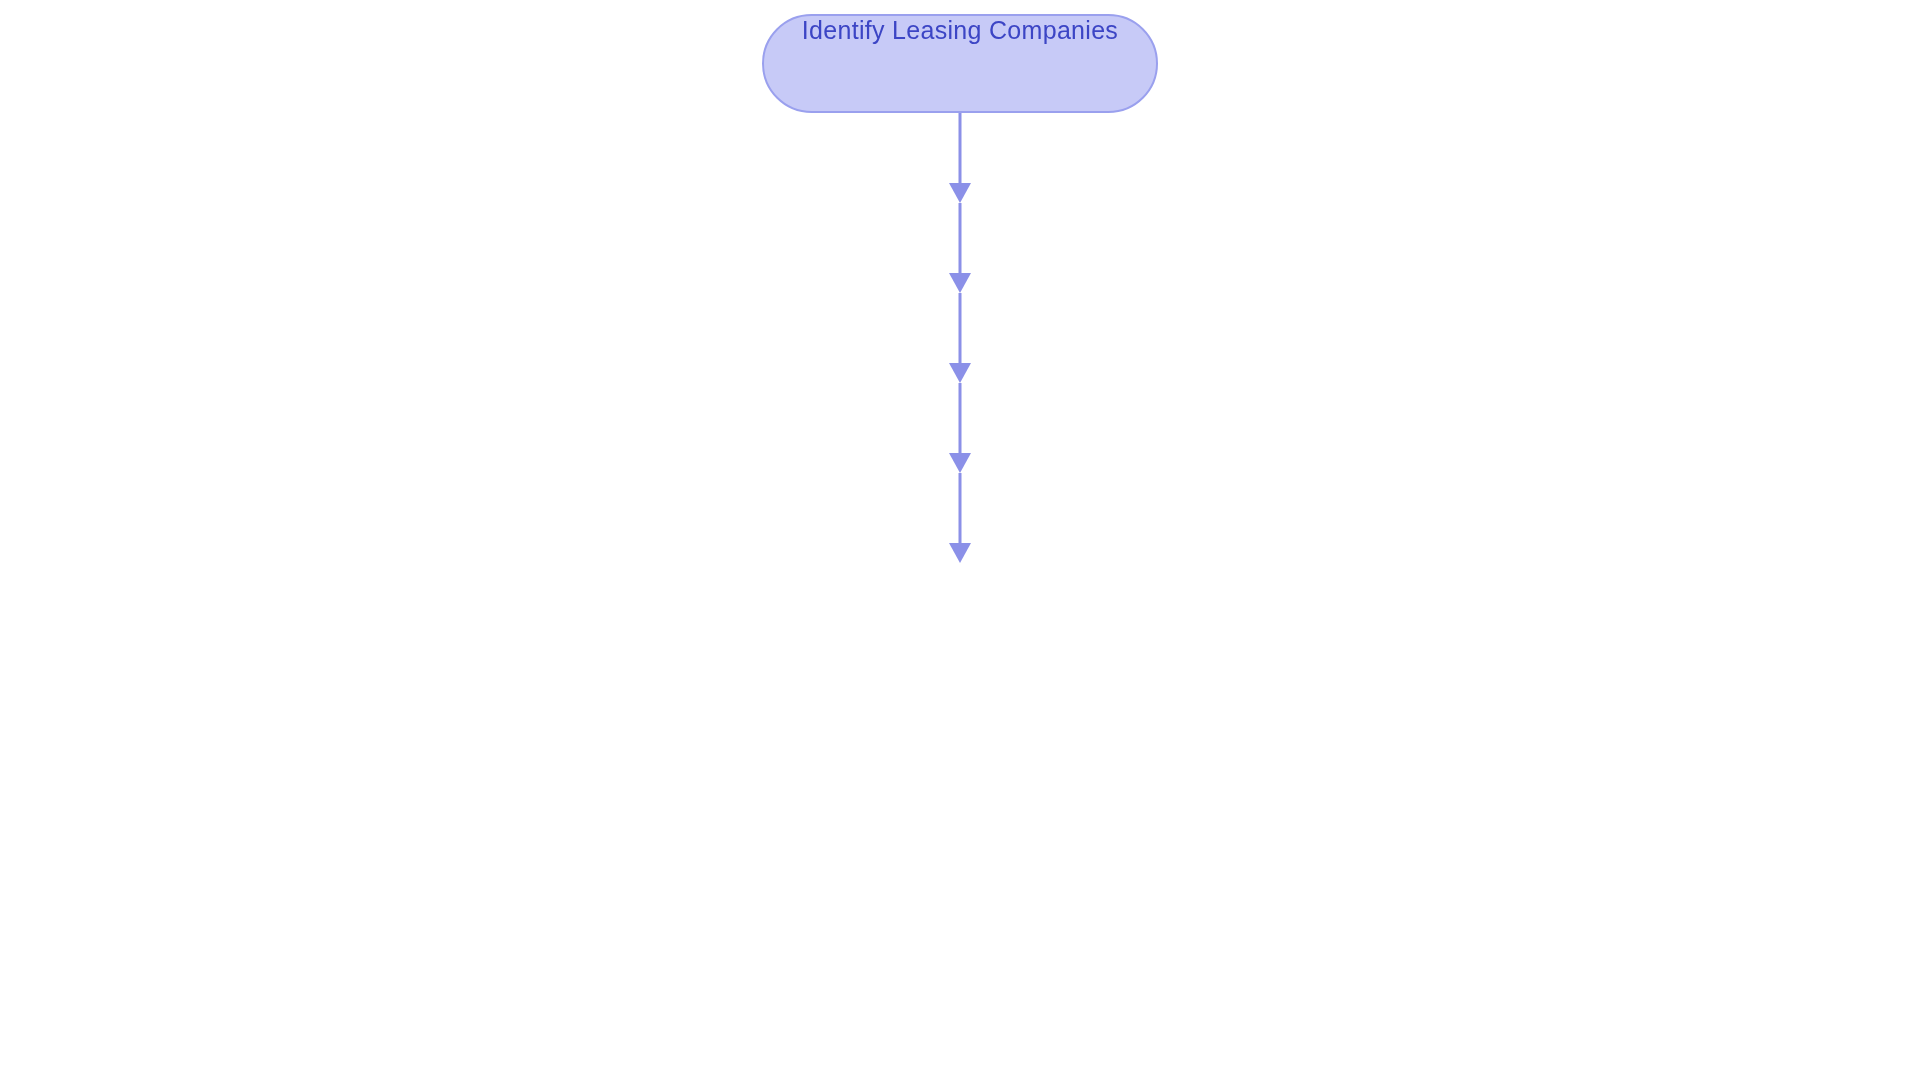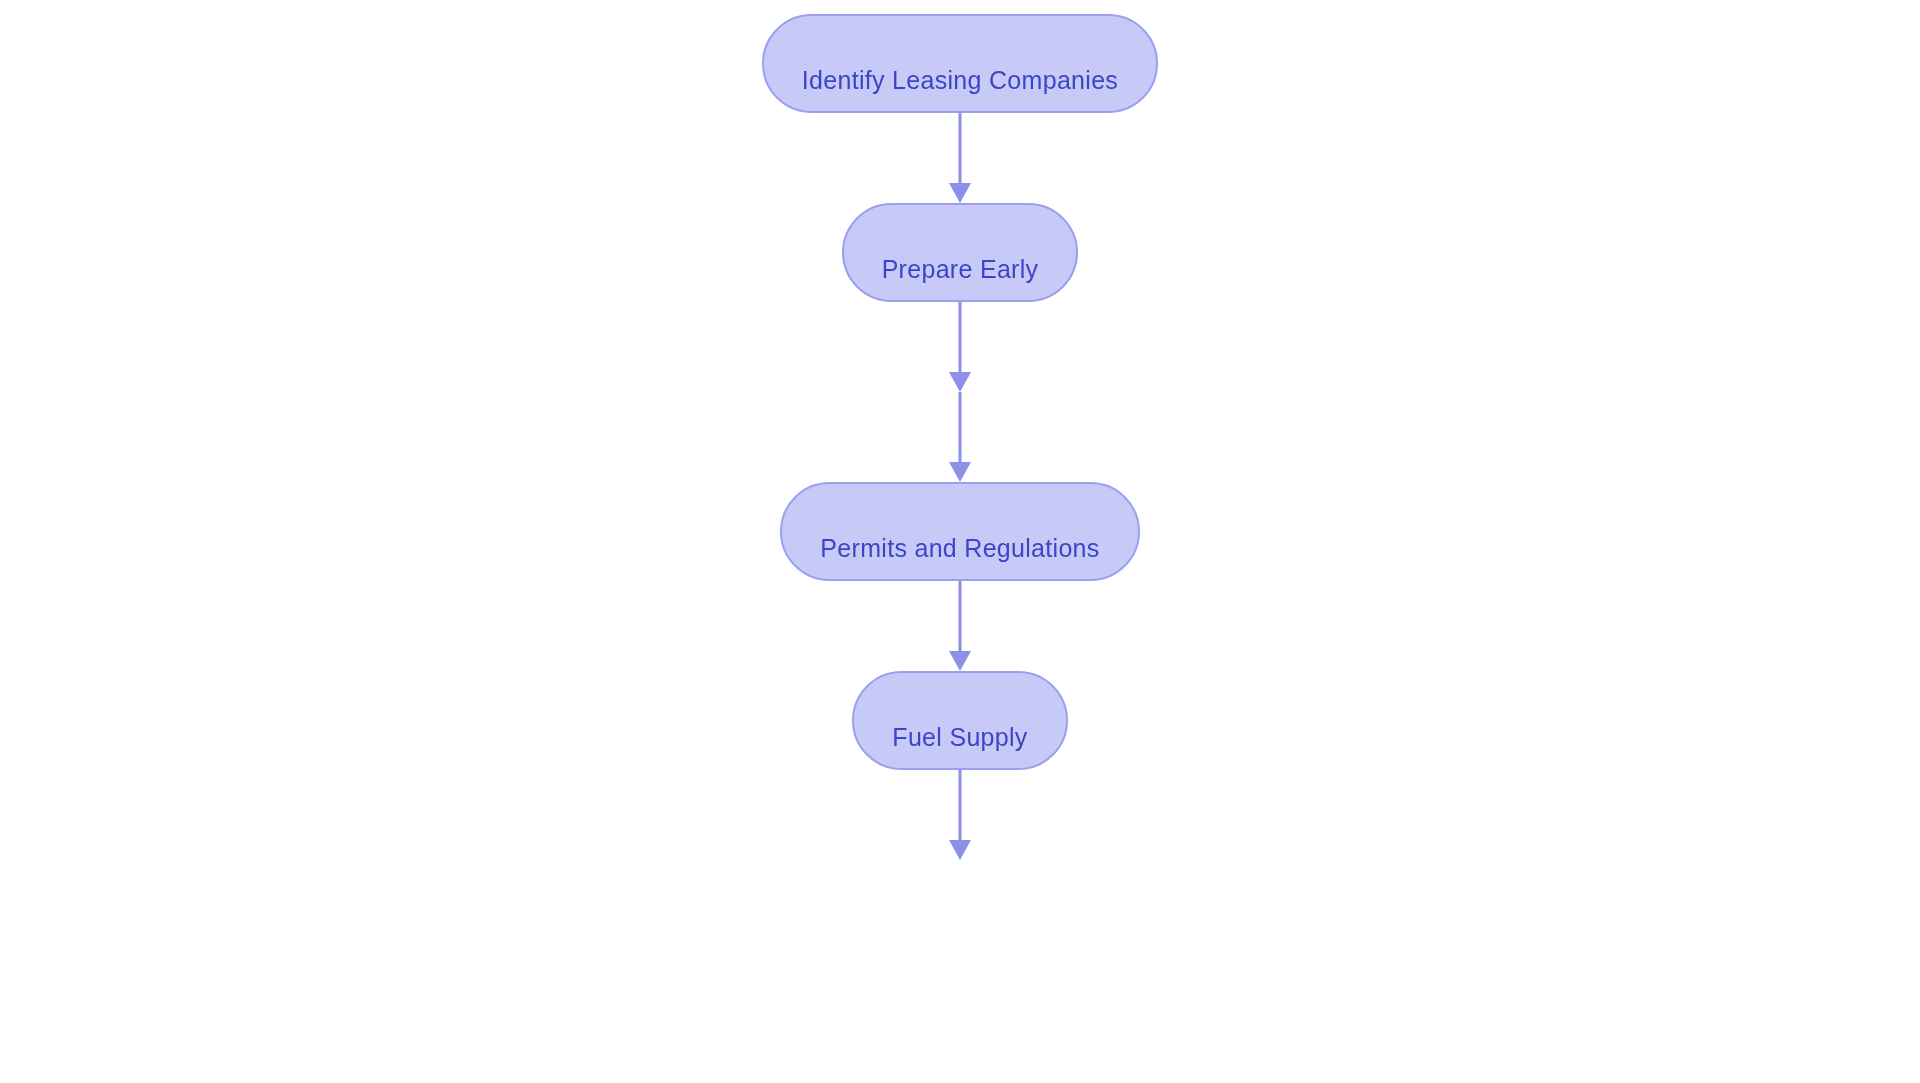--- a/index.html
+++ b/index.html
@@ -16,26 +16,26 @@
     position: absolute;
     top: 14px;
     left: 0;
     width: 100%;
     display: flex;
     flex-direction: column;
     align-items: center;
   }
   .node {
     height: 99px;
-    padding: 16px 38px;
+    padding: 0 38px;
     background: var(--node-fill, #c7caf7);
     border: 2px solid var(--node-border, #9aa0ee);
     border-radius: 50px;
     display: flex;
-    align-items: flex-end;
+    align-items: flex-start;
     justify-content: center;
     white-space: nowrap;
     color: var(--node-text, #3c45c5);
     font-size: 25px;
     letter-spacing: 0.3px;
   }
   .arrow {
     position: relative;
     width: 24px;
     height: 90px;
@@ -69,47 +69,38 @@
 
   <div class="node">
     <span>Identify Leasing Companies</span>
   </div>
 
   <div class="arrow">
     <div class="shaft"></div>
     <div class="head"></div>
   </div>
 
-  <div class="node">
-    <span>Prepare Early</span>
-  </div>
 
   <div class="arrow">
     <div class="shaft"></div>
     <div class="head"></div>
   </div>
 
 
   <div class="arrow">
     <div class="shaft"></div>
     <div class="head"></div>
   </div>
 
-  <div class="node">
-    <span>Permits and Regulations</span>
-  </div>
 
   <div class="arrow">
     <div class="shaft"></div>
     <div class="head"></div>
   </div>
 
-  <div class="node">
-    <span>Fuel Supply</span>
-  </div>
 
   <div class="arrow">
     <div class="shaft"></div>
     <div class="head"></div>
   </div>
 
 
 </div>
 
 </body></html>

